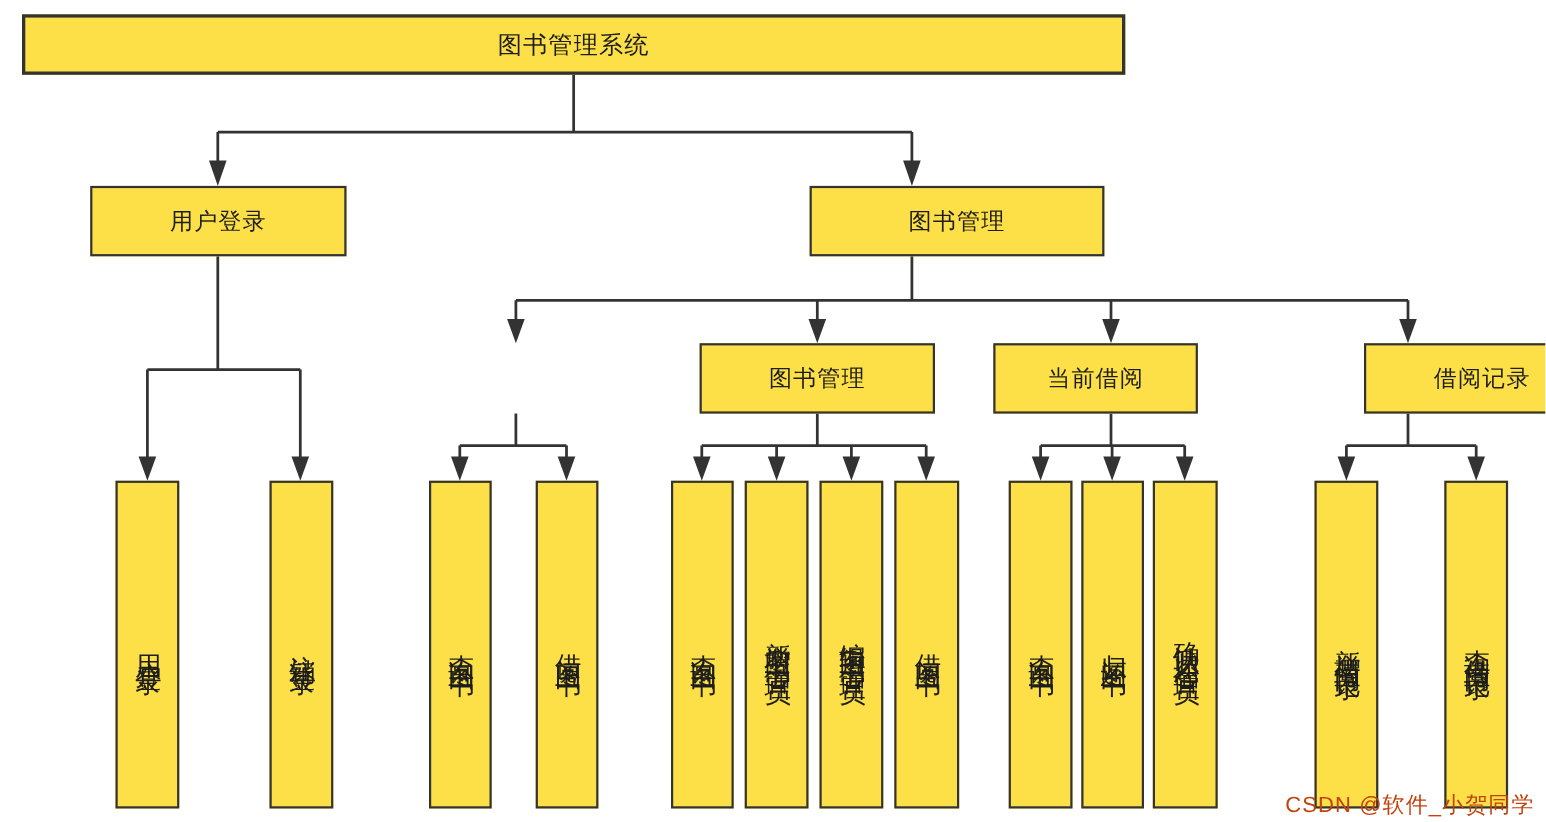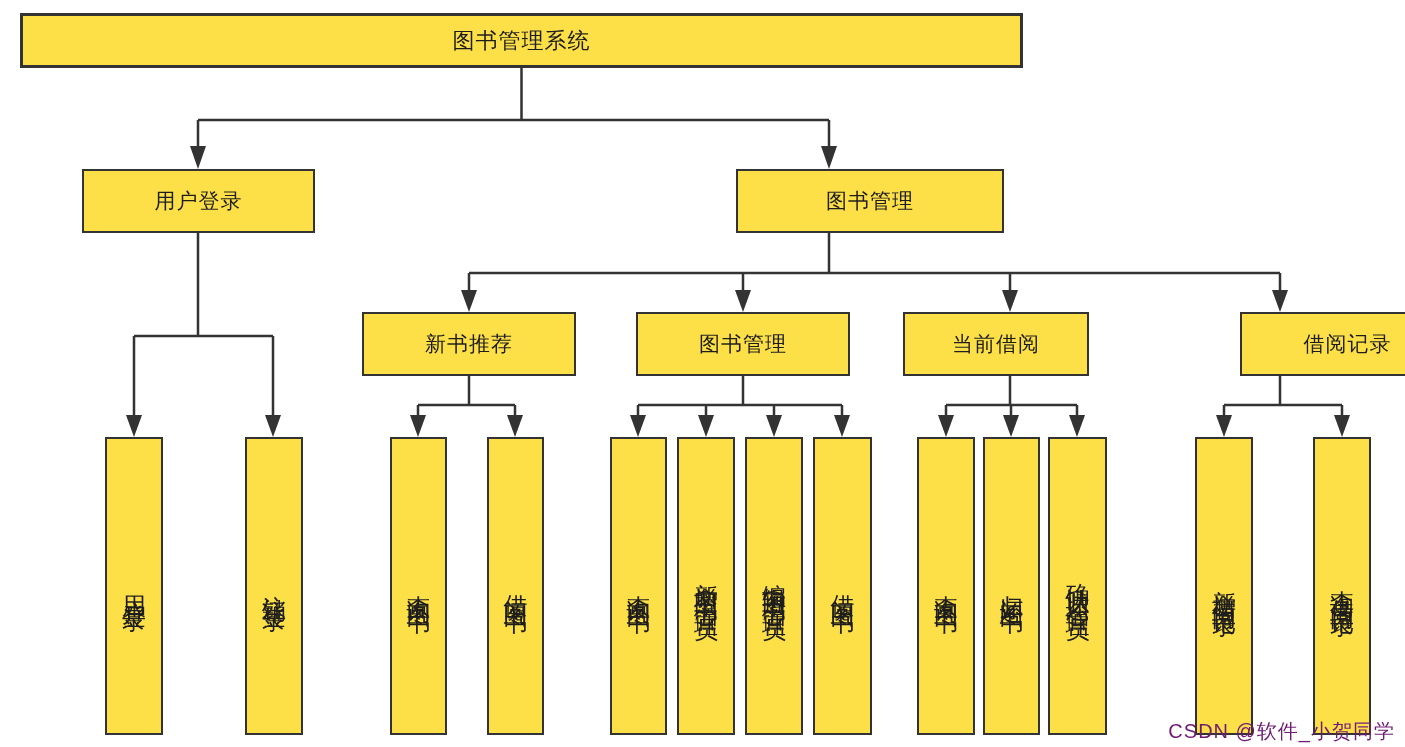--- a/index.html
+++ b/index.html
@@ -31,21 +31,21 @@
     font-size: 24px;
     letter-spacing: 5px;
     line-height: 1;
     color: #1d1d1d;
   }
   .watermark {
     position: absolute;
     right: 10px;
     bottom: 2px;
     font-size: 20px;
-    color: #701a75;
+    color: #c2410c;
     letter-spacing: 1px;
     z-index: 3;
     white-space: nowrap;
   }
 </style>
 </head>
 <body>
 
 <div id="canvas">
 
@@ -87,21 +87,20 @@
       <polygon points="1216,415 1232,415 1224,437"></polygon>
       <polygon points="1334,415 1350,415 1342,437"></polygon>
     </g>
   </svg>
 
   <div class="node hbox root" style="left:20px; top:13px; width:1003px; height:55px;">图书管理系统</div>
 
   <div class="node hbox" style="left:82px; top:169px; width:233px; height:64px;">用户登录</div>
   <div class="node hbox" style="left:736px; top:169px; width:268px; height:64px;">图书管理</div>
 
-  <div class="node hbox" style="left:362px; top:312px; width:214px; height:64px;">新书推荐</div>
   <div class="node hbox" style="left:636px; top:312px; width:214px; height:64px;">图书管理</div>
   <div class="node hbox" style="left:903px; top:312px; width:186px; height:64px;">当前借阅</div>
   <div class="node hbox" style="left:1240px; top:312px; width:215px; height:64px;">借阅记录</div>
 
   <div class="node vbox" style="left:105px; top:437px; width:58px; height:298px;">
     <span>用户登录</span>
   </div>
   <div class="node vbox" style="left:245px; top:437px; width:58px; height:298px;">
     <span>注销登录</span>
   </div>

